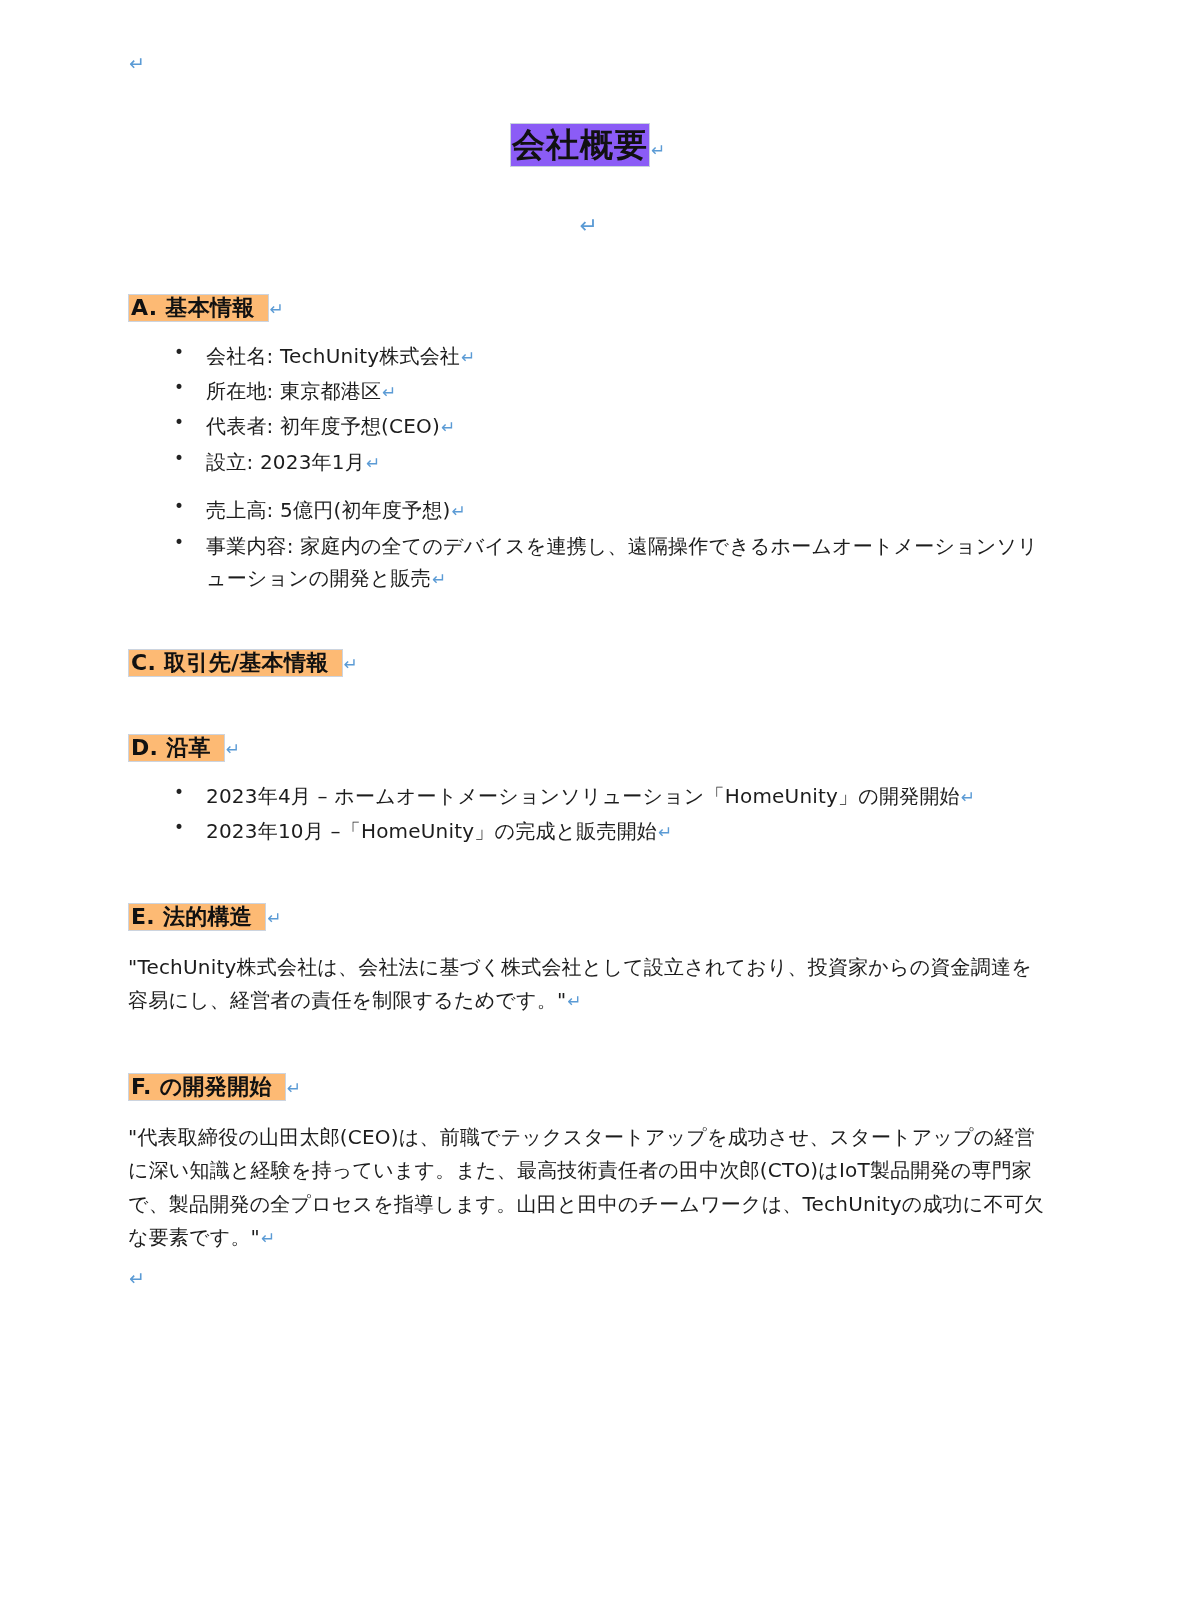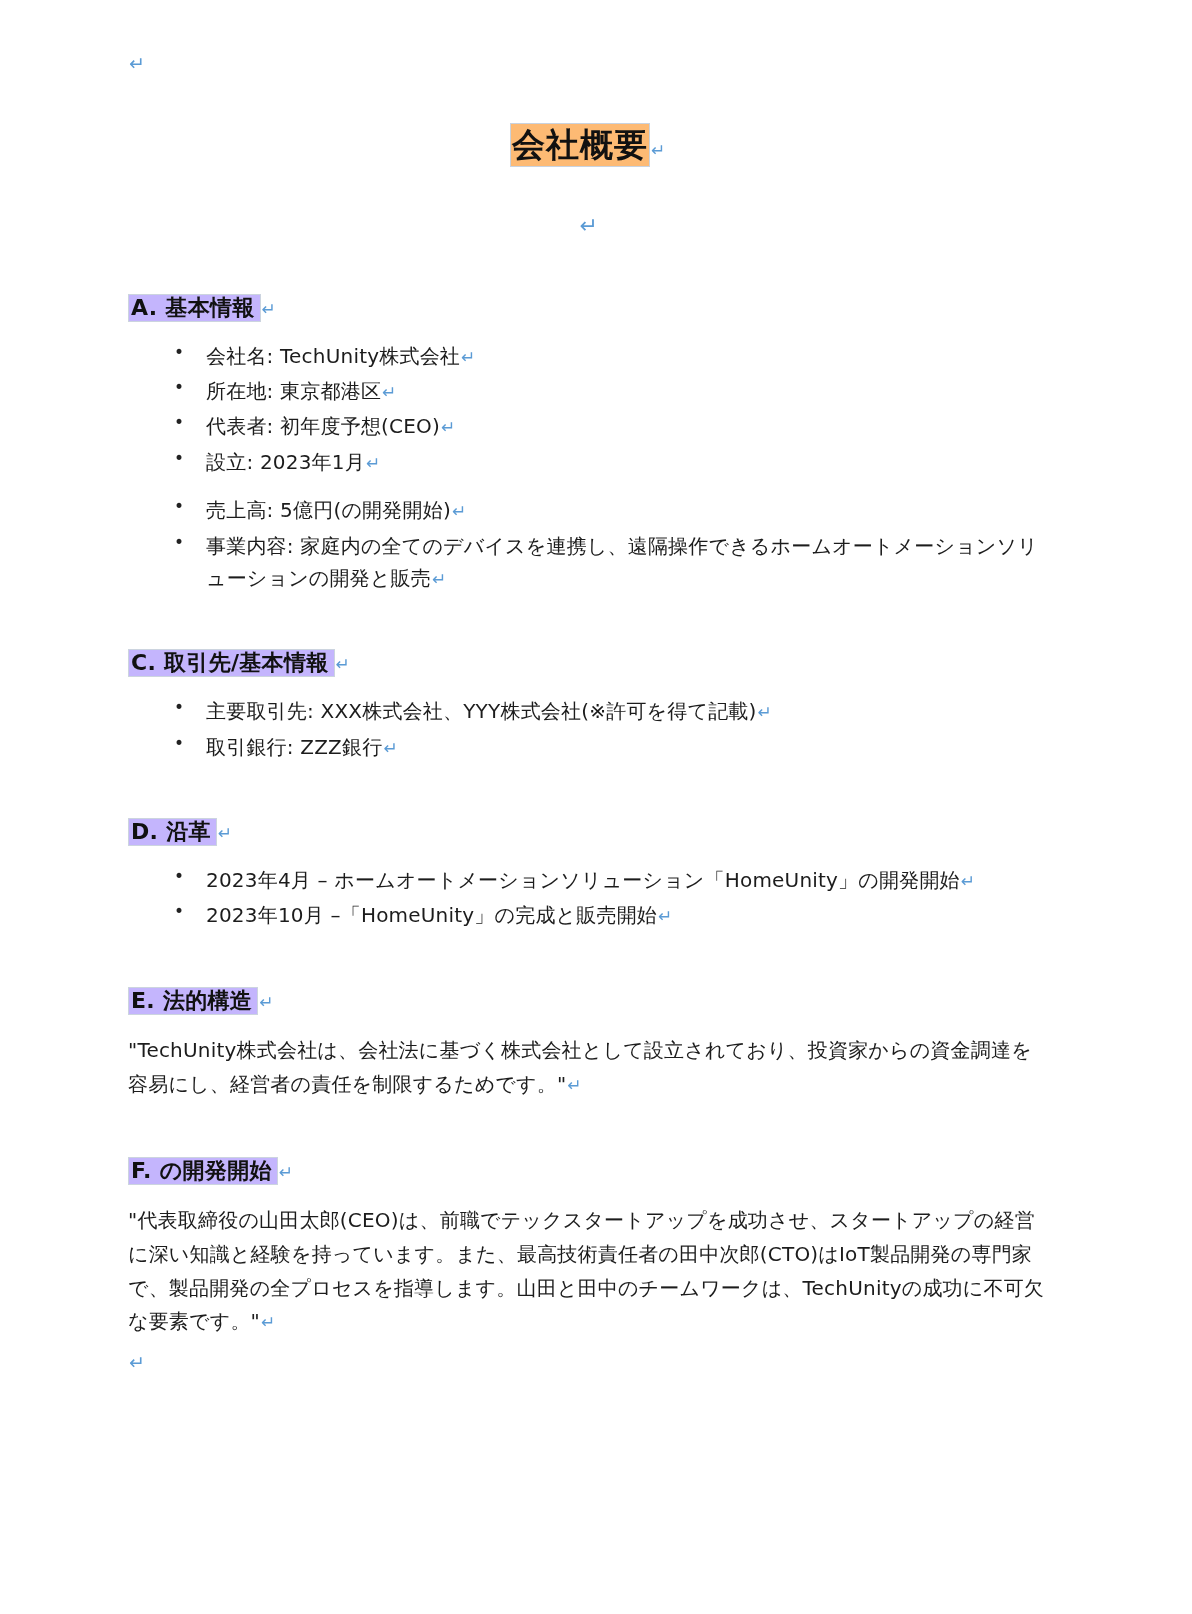--- a/index.html
+++ b/index.html
@@ -47,42 +47,42 @@
   h1.doc-title {
     text-align: center;
     font-size: 33px;
     font-weight: bold;
     letter-spacing: 1px;
     margin: 48px 0 0 0;
     color: #111;
     line-height: 1.3;
   }
   h1.doc-title .hl {
-    background: #fdba74;
+    background: #8b5cf6;
     padding: 2px 2px 3px 2px;
     box-shadow: 0 0 0 1px #c9d2de inset;
   }
   .center-mark {
     text-align: center;
     margin-top: 46px;
     height: 26px;
   }
   .center-mark .pilcrow { font-size: 22px; }
 
   h2.section {
     font-size: 22px;
     font-weight: bold;
     margin: 54px 0 0 0;
     color: #111;
     letter-spacing: 0.3px;
     line-height: 1.4;
   }
   h2.section .hl {
-    background: #c4b5fd;
-    padding: 1px 6px 2px 3px;
+    background: #fdba74;
+    padding: 1px 14px 2px 3px;
     box-shadow: 0 0 0 1px #ccd4df inset;
   }
 
   ul.bullets {
     list-style: none;
     margin: 16px 0 0 0;
     padding: 0;
   }
   ul.bullets li {
     position: relative;
@@ -138,31 +138,27 @@
       <span class="hl">A. 基本情報</span><span class="pilcrow">↵</span>
     </h2>
     <ul class="bullets">
       <li><span>会社名: TechUnity株式会社</span><span class="pilcrow">↵</span></li>
       <li><span>所在地: 東京都港区</span><span class="pilcrow">↵</span></li>
       <li><span>代表者: 初年度予想(CEO)</span><span class="pilcrow">↵</span></li>
       <li><span>設立: 2023年1月</span><span class="pilcrow">↵</span></li>
     </ul>
 
     <ul class="bullets">
-      <li><span>売上高: 5億円(の開発開始)</span><span class="pilcrow">↵</span></li>
+      <li><span>売上高: 5億円(初年度予想)</span><span class="pilcrow">↵</span></li>
       <li><span>事業内容: 家庭内の全てのデバイスを連携し、遠隔操作できるホームオートメーションソリューションの開発と販売</span><span class="pilcrow">↵</span></li>
     </ul>
 
     <h2 class="section">
       <span class="hl">C. 取引先/基本情報</span><span class="pilcrow">↵</span>
     </h2>
-    <ul class="bullets">
-      <li><span>主要取引先: XXX株式会社、YYY株式会社(※許可を得て記載)</span><span class="pilcrow">↵</span></li>
-      <li><span>取引銀行: ZZZ銀行</span><span class="pilcrow">↵</span></li>
-    </ul>
 
     <h2 class="section">
       <span class="hl">D. 沿革</span><span class="pilcrow">↵</span>
     </h2>
     <ul class="bullets">
       <li><span>2023年4月 – ホームオートメーションソリューション「HomeUnity」の開発開始</span><span class="pilcrow">↵</span></li>
       <li><span>2023年10月 –「HomeUnity」の完成と販売開始</span><span class="pilcrow">↵</span></li>
     </ul>
 
     <h2 class="section">

